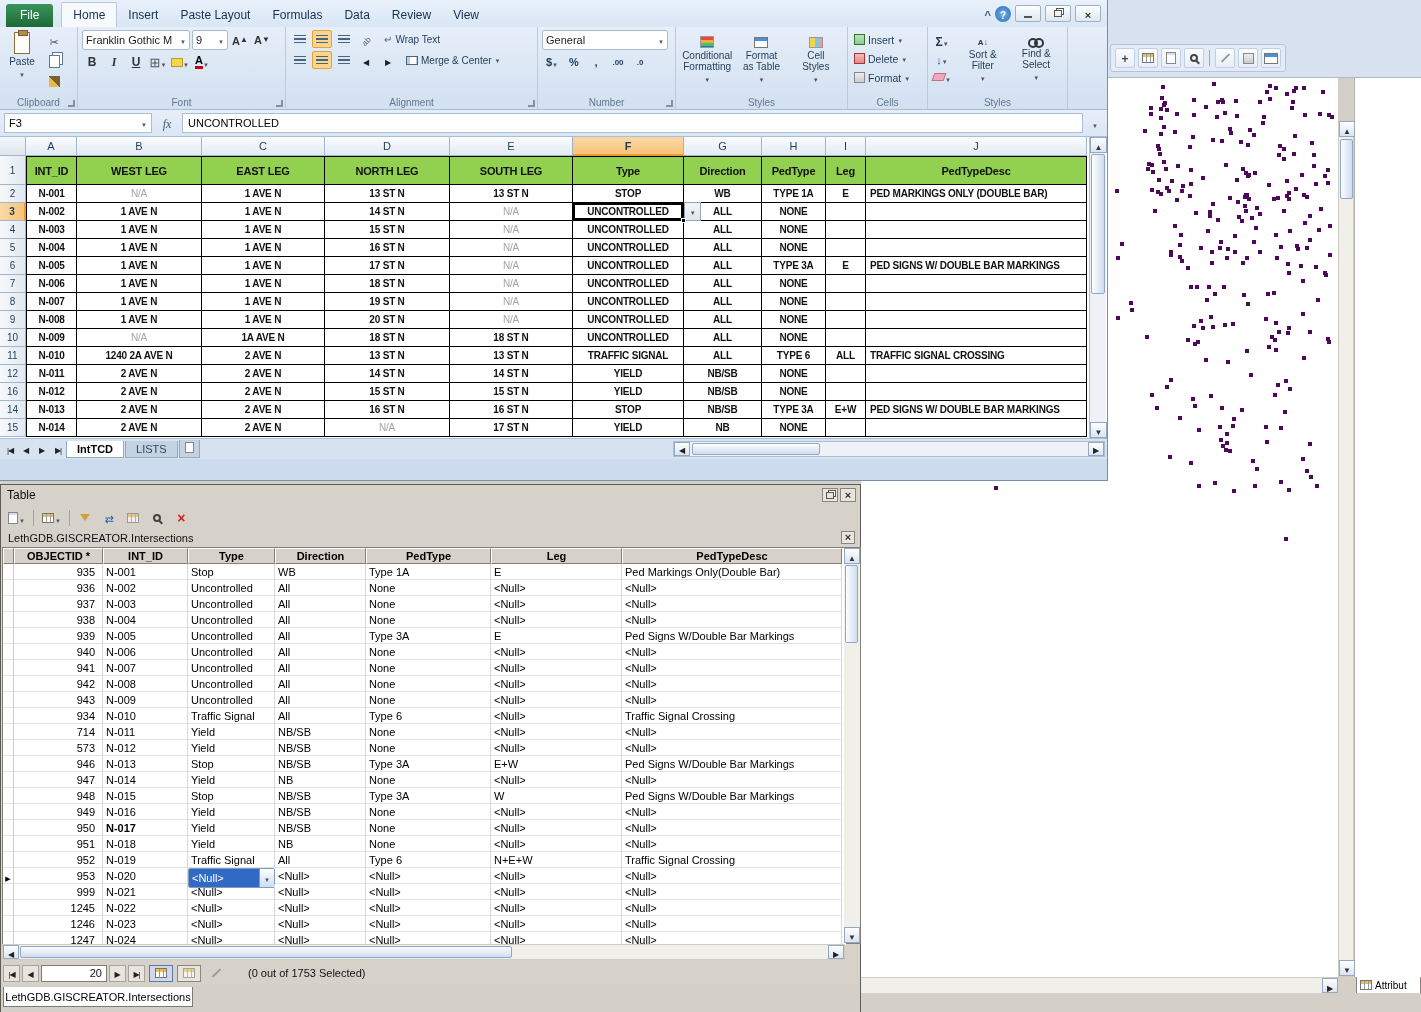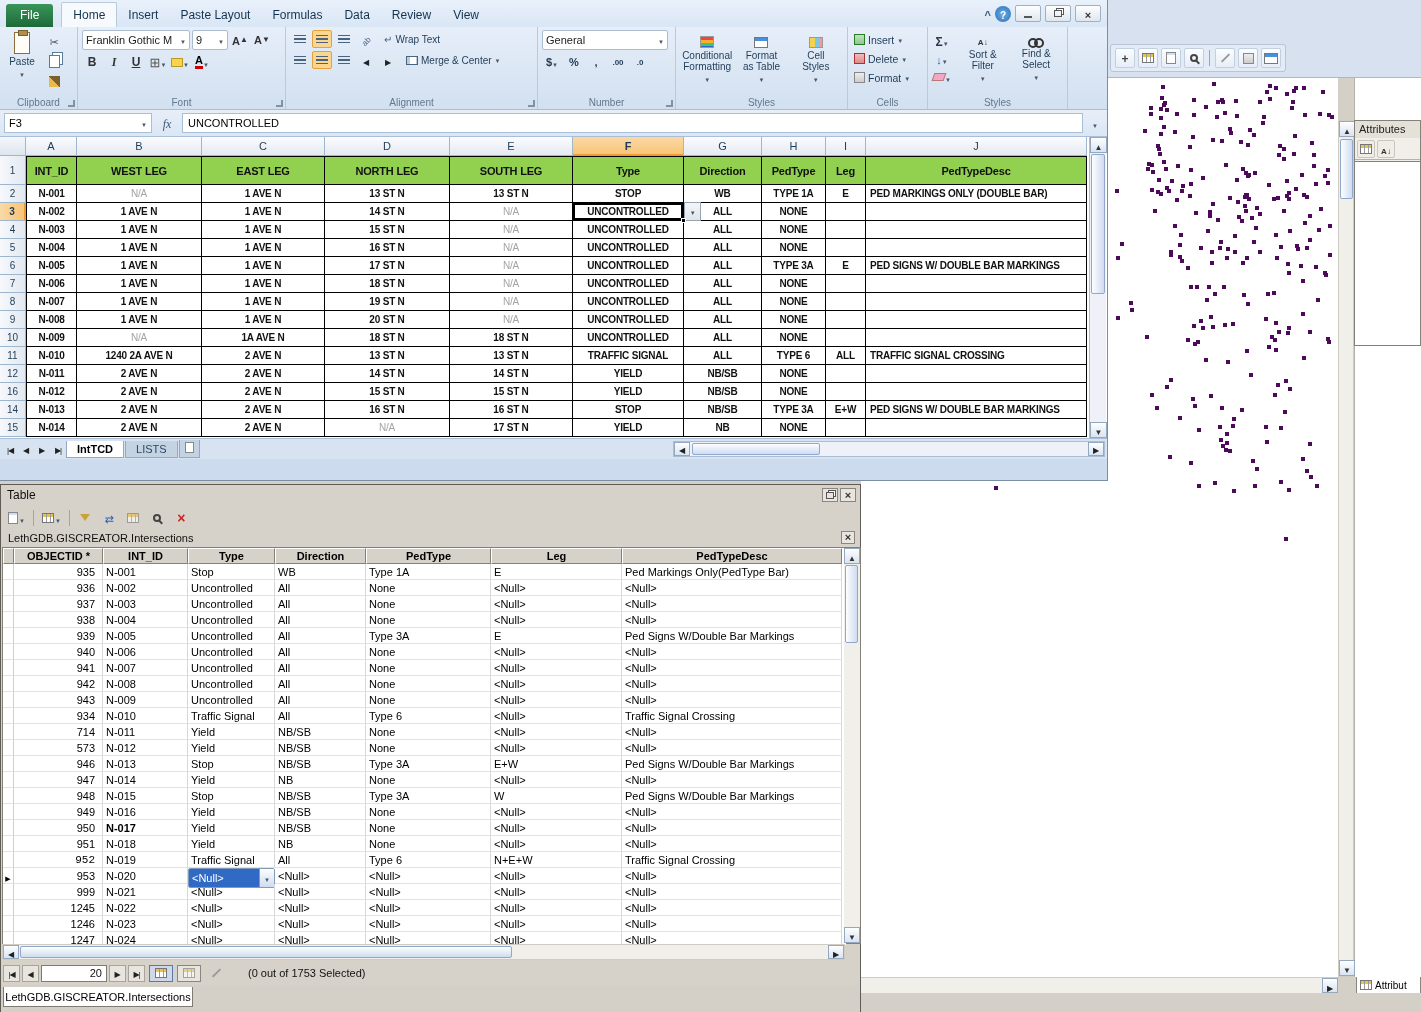--- a/index.html
+++ b/index.html
@@ -530,32 +530,20 @@
         <span class="g g-rt"></span>
       </span>
   </div>
   <div id="sb-corner"></div>
   <div id="attr-tab">
     <span class="ic-table"></span>
     <span>Attribut</span>
   </div>
   <div id="br-strip"></div>
 
-  <div id="attr-panel">
-    <div class="ap-title">Attributes</div>
-    <div class="ap-toolbar">
-      <span class="tbtn">
-          <span class="ic-table"></span>
-        </span>
-      <span class="tbtn">
-          <span class="g g-az"></span>
-        </span>
-    </div>
-    <div class="ap-body"></div>
-  </div>
 
   <div id="xl">
     <div class="xl-tabs">
       <div class="xl-filetab">File</div>
       <div class="xl-tab active">Home</div>
       <div class="xl-tab">Insert</div>
       <div class="xl-tab">Paste Layout</div>
       <div class="xl-tab">Formulas</div>
       <div class="xl-tab">Data</div>
       <div class="xl-tab">Review</div>
@@ -1152,21 +1140,21 @@
             <div class="ag-colhead" style="width: 220px;">PedTypeDesc</div>
           </div>
           <div class="ag-row">
             <div class="ag-gut"></div>
             <div class="ag-cell num" style="width: 89px;">935</div>
             <div class="ag-cell" style="width: 85px;">N-001</div>
             <div class="ag-cell" style="width: 87px;">Stop</div>
             <div class="ag-cell" style="width: 91px;">WB</div>
             <div class="ag-cell" style="width: 125px;">Type 1A</div>
             <div class="ag-cell" style="width: 131px;">E</div>
-            <div class="ag-cell" style="width: 220px;">Ped Markings Only(PedType Bar)</div>
+            <div class="ag-cell" style="width: 220px;">Ped Markings Only(Double Bar)</div>
           </div>
           <div class="ag-row">
             <div class="ag-gut"></div>
             <div class="ag-cell num" style="width: 89px;">936</div>
             <div class="ag-cell" style="width: 85px;">N-002</div>
             <div class="ag-cell" style="width: 87px;">Uncontrolled</div>
             <div class="ag-cell" style="width: 91px;">All</div>
             <div class="ag-cell" style="width: 125px;">None</div>
             <div class="ag-cell" style="width: 131px;">&lt;Null&gt;</div>
             <div class="ag-cell" style="width: 220px;">&lt;Null&gt;</div>
@@ -1326,21 +1314,21 @@
             <div class="ag-cell num" style="width: 89px;">951</div>
             <div class="ag-cell" style="width: 85px;">N-018</div>
             <div class="ag-cell" style="width: 87px;">Yield</div>
             <div class="ag-cell" style="width: 91px;">NB</div>
             <div class="ag-cell" style="width: 125px;">None</div>
             <div class="ag-cell" style="width: 131px;">&lt;Null&gt;</div>
             <div class="ag-cell" style="width: 220px;">&lt;Null&gt;</div>
           </div>
           <div class="ag-row">
             <div class="ag-gut"></div>
-            <div class="ag-cell num" style="width: 89px; font-family: Liberation Mono, monospace;">952</div>
+            <div class="ag-cell num" style="width: 89px;">952</div>
             <div class="ag-cell" style="width: 85px;">N-019</div>
             <div class="ag-cell" style="width: 87px;">Traffic Signal</div>
             <div class="ag-cell" style="width: 91px;">All</div>
             <div class="ag-cell" style="width: 125px;">Type 6</div>
             <div class="ag-cell" style="width: 131px;">N+E+W</div>
             <div class="ag-cell" style="width: 220px;">Traffic Signal Crossing</div>
           </div>
           <div class="ag-row">
             <div class="ag-gut">
               <span class="g g-rt cur"></span>

